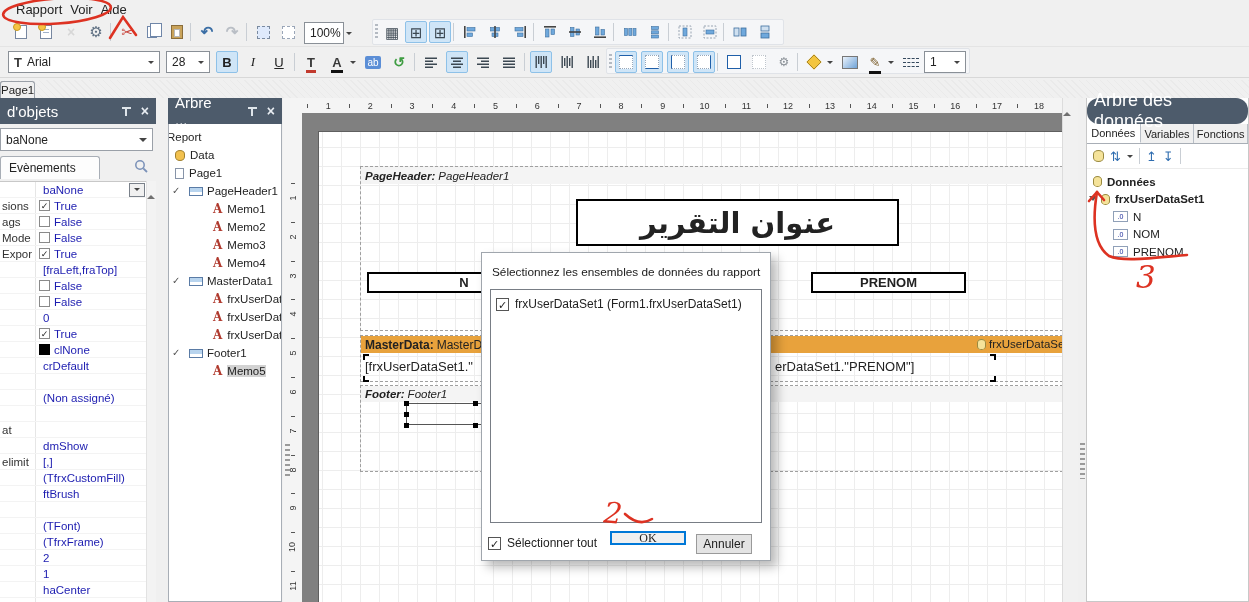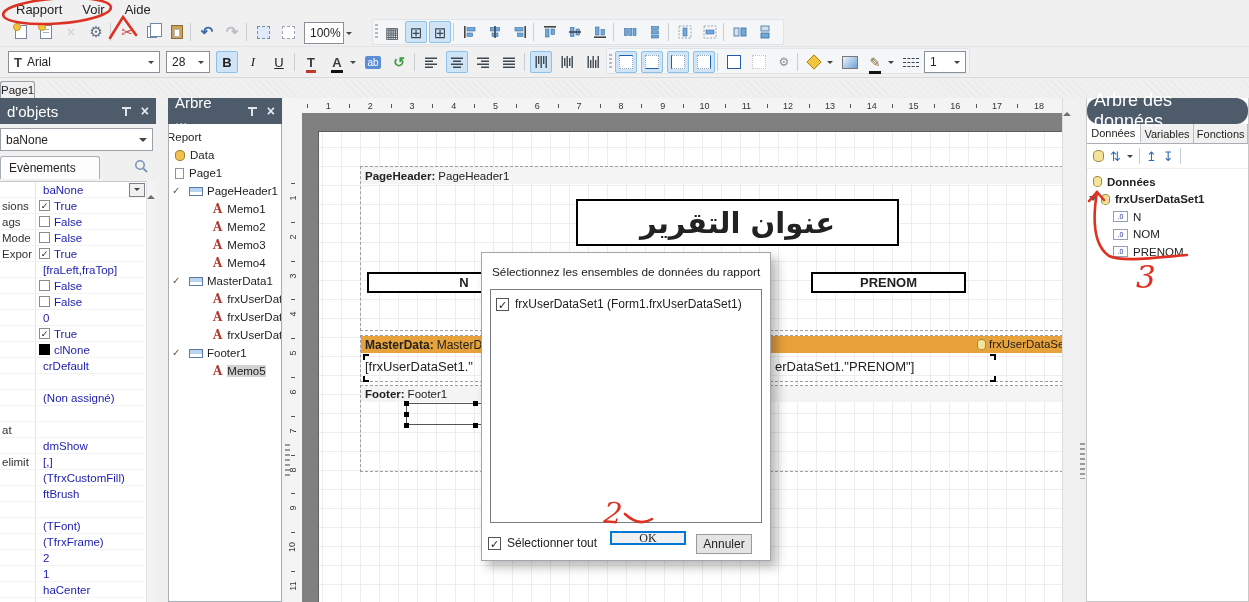--- a/index.html
+++ b/index.html
@@ -1,20 +1,20 @@
 <!DOCTYPE html>
 <html><head>
 <meta charset="utf-8">
 <style>
   * { margin:0; padding:0; box-sizing:border-box; }
   body { font-family:"Liberation Sans", sans-serif; background:#fff; }
   #app { position:relative; width:1249px; height:602px; background:#f0f0f0; overflow:hidden; font-size:12px; color:#222; }
 
   
-  #menubar { position:absolute; left:0; top:0; width:100%; height:18px; display:flex; align-items:center; gap:20px; padding-left:16px; font-size:13px; background:#f0f0f0; }
+  #menubar { position:absolute; left:0; top:0; width:100%; height:18px; display:flex; align-items:center; gap:8px; padding-left:16px; font-size:13px; background:#f0f0f0; }
   .menu-item { cursor:default; }
 
   
   #tb1 { position:absolute; left:0; top:18px; width:100%; height:29px; background:#f0f0f0; border-bottom:1px solid #e4e4e4; }
   #tb2 { position:absolute; left:0; top:47px; width:100%; height:31px; background:#f0f0f0; border-bottom:1px solid #d8d8d8; }
   .tbtn { position:absolute; top:3px; width:22px; height:22px; display:flex; align-items:center; justify-content:center; border:1px solid transparent; border-radius:2px; }
   #tb2 .tbtn { top:4px; }
   .tbtn.hl { background:#cfe5f7; border-color:#8ec1e8; }
   .tbtn.dis { opacity:.55; }
   .sep { position:absolute; top:5px; width:1px; height:18px; background:#c9ced4; }
@@ -112,21 +112,21 @@
   .hcell > span { width:20.9px; text-align:center; }
   .tickv { display:block; width:1px; height:4px; background:#555; margin:0 auto; }
   #vrule { position:absolute; left:283px; top:113px; width:19px; height:489px; background:#f4f4f4; display:flex; flex-direction:column; padding-top:61px; overflow:hidden; }
   .vcell { height:38.8px; flex:none; display:flex; flex-direction:column; align-items:center; font-size:9px; color:#333; }
   .vcell .tickh { display:block; width:4px; height:1px; background:#555; margin:9px auto; }
   .vnum { transform:rotate(-90deg); }
   #grayzone { position:absolute; left:302px; top:113px; width:760px; height:489px; background:#808080; }
   #page { position:absolute; left:318px; top:131px; width:744px; height:471px; background:#fff; border-left:1px solid #5f5f5f; border-top:1px solid #5f5f5f; overflow:hidden;
           background-image:linear-gradient(to right,#ededed 1px,transparent 1px),linear-gradient(to bottom,#ededed 1px,transparent 1px); background-size:19px 19px; background-position:3px 15px; }
   .band { position:absolute; left:41px; right:-1px; border:1px dashed #9f9f9f; }
-  .bandlabel { height:17px; background:#f4f4f4; display:flex; align-items:center; font-size:11.5px; padding-left:4px; white-space:nowrap; }
+  .bandlabel { height:17px; background:#f4f4f4; display:flex; align-items:center; font-size:11.5px; padding-left:4px; white-space:nowrap;font-style:italic; }
   .bandlabel b { margin-right:3px; }
   #band-ph { top:34px; height:165px; }
   #title-memo { position:absolute; left:257px; top:67px; width:323px; height:47px; border:2px solid #000; background:#fff; display:flex; align-items:center; justify-content:center; font-family:"DejaVu Sans", sans-serif; font-weight:bold; font-size:29px; }
   .colbox { position:absolute; top:140px; height:21px; border:2px solid #000; background:#fff; display:flex; align-items:center; justify-content:center; font-weight:bold; font-size:13px; }
   #col-n { left:48px; width:194px; }
   #col-prenom { left:492px; width:155px; }
   #band-md { top:203px; height:47px; }
   #md-bar { height:17px; background:#e8a23c; display:flex; align-items:center; font-size:12px; padding-left:4px; white-space:nowrap; position:relative; overflow:hidden; }
   #md-bar b { margin-right:3px; }
   #md-tag { position:absolute; left:616px; top:2px; display:flex; align-items:center; gap:3px; font-size:11.5px; font-weight:normal; }

